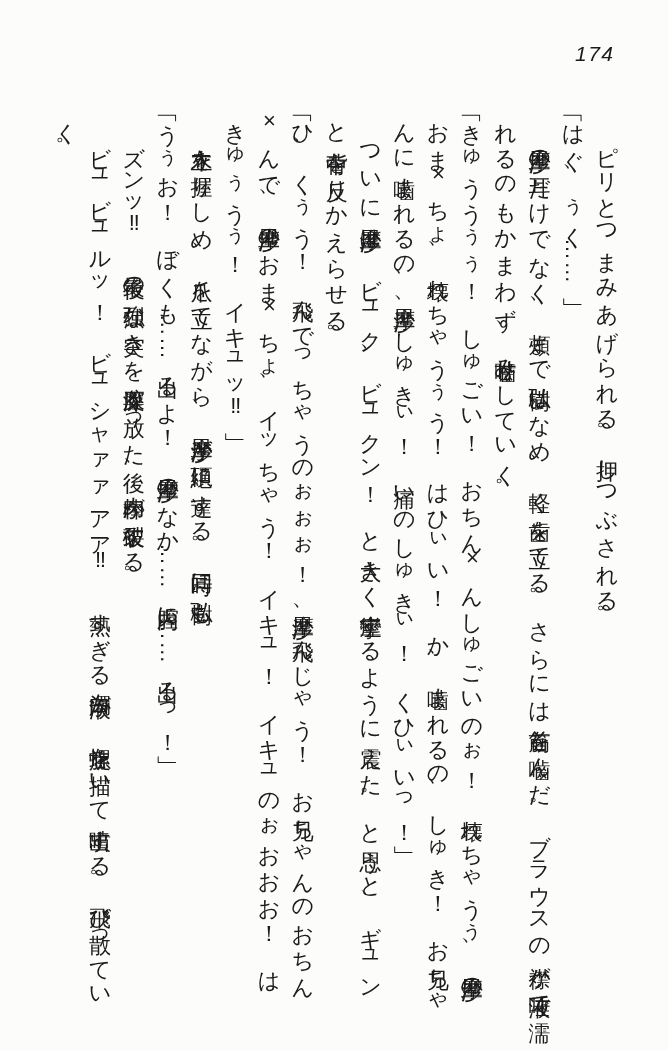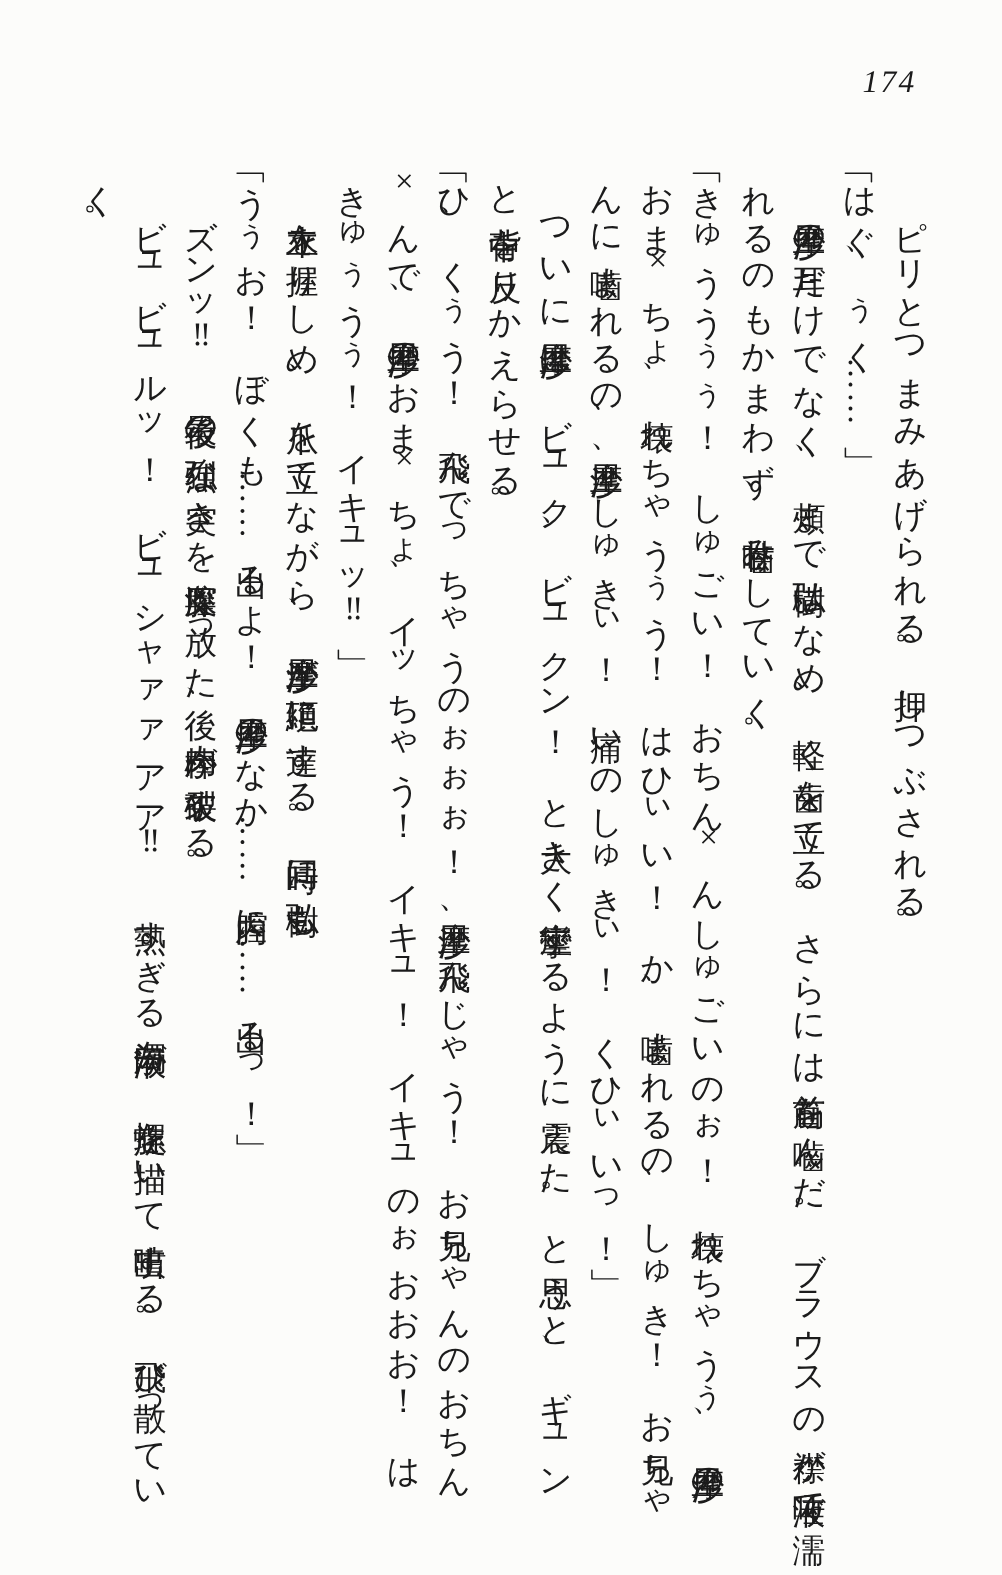--- a/index.html
+++ b/index.html
@@ -9,21 +9,21 @@
     height: 1050px;
     background: var(--paper, #fcfcfa);
     overflow: hidden;
   }
   .page {
     position: relative;
     width: 668px;
     height: 1050px;
     background: var(--paper, #fcfcfa);
     color: var(--ink, #1b1b1b);
-    font-family: Liberation Serif, serif;
+    font-family: Liberation Sans, sans-serif;
   }
   .page-number {
     position: absolute;
     top: 42px;
     left: 575px;
     font-size: 21px;
     font-style: italic;
     letter-spacing: 1.5px;
     color: var(--ink, #1b1b1b);
   }

